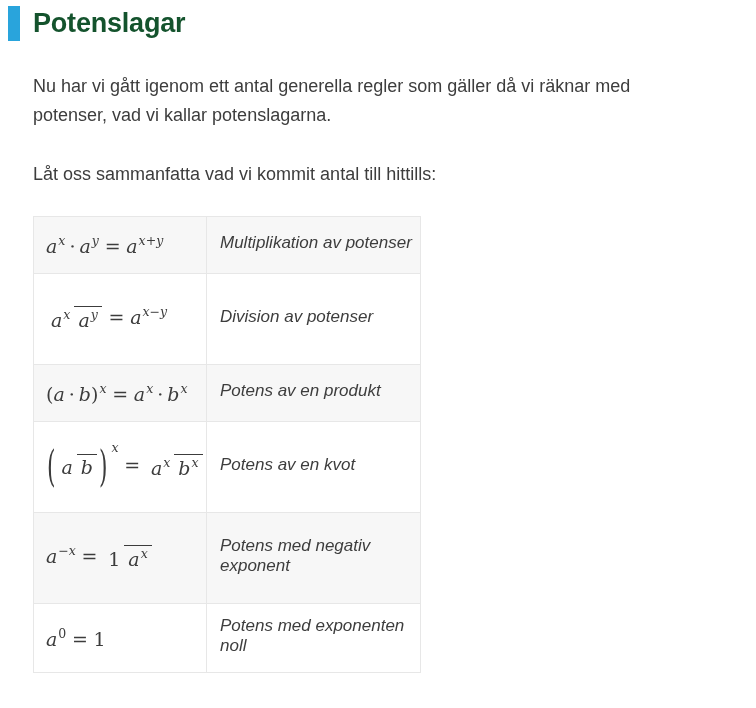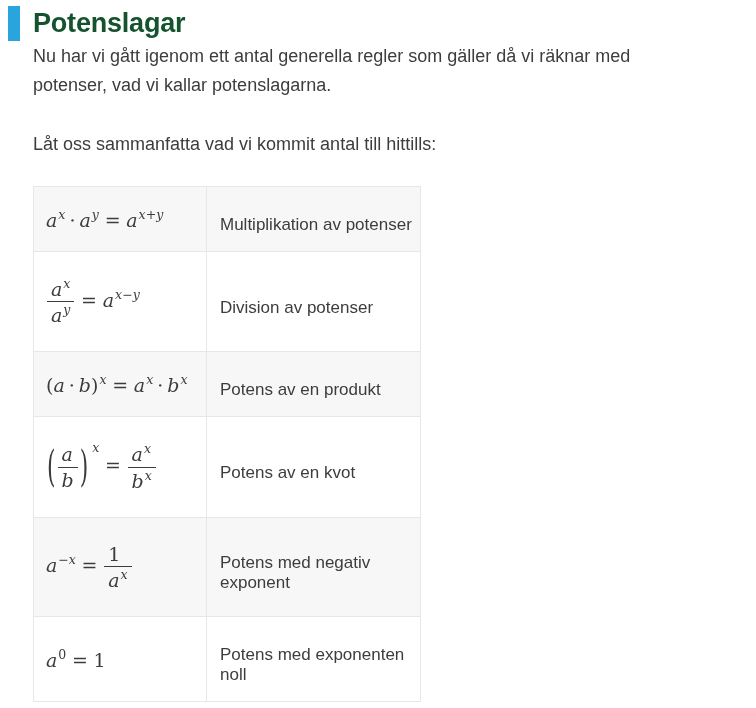--- a/index.html
+++ b/index.html
@@ -37,44 +37,45 @@
   }
 
   
   .para {
     margin: 0 0 0 33px;
     max-width: 652px;
     font-size: 18px;
     line-height: 29px;
     color: #3d3d3d;
   }
-  .para.first { margin-top: 1px; }
+  .para.first { margin-top: 31px; }
   .para.second { margin-top: 30px; }
 
   
   .rules-table {
     margin: 27px 0 0 33px;
     border-collapse: collapse;
     table-layout: fixed;
     width: 388px;
   }
   .rules-table td {
     border: 1px solid #e7e7e7;
     vertical-align: middle;
   }
   .rules-table tr:nth-child(odd) td { background: #f7f7f7; }
   .rules-table tr:nth-child(even) td { background: #ffffff; }
   td.formula-cell {
     width: 152px;
     padding: 16px 8px 16px 12px;
   }
   td.label-cell {
-    padding: 28px 8px 16px 13px;
+    padding: 12px 8px 16px 13px;
     font-size: 17px;
     color: #3d3d3d;
+    font-style: italic;
   }
 
   
   .math {
     font-family: "DejaVu Serif", serif;
     font-size: 19px;
     color: #3c3c3c;
     white-space: nowrap;
   }
   .mi { font-style: italic; }
@@ -82,25 +83,25 @@
   .mo { margin: 0 0.2em; }
   .mo.eq { margin: 0 0.3em; }
   .msup {
     font-size: 66%;
     vertical-align: 0.62em;
     margin-left: 1px;
   }
   .msup.hi { vertical-align: 1.6em; margin-left: 3px; }
   .mfrac {
     display: inline-flex;
-    flex-direction: column;
-    align-items: flex-start;
+    flex-direction: row;
+    align-items: flex-end;
     vertical-align: middle;
     text-align: center;
-    margin: 8px 1px;
+    margin: 16px 1px;
   }
   .mfrac .num, .mfrac .den {
     padding: 1px 4px;
     line-height: 1.18;
   }
   .mfrac .den { border-top: 1.3px solid #3c3c3c; }
   .mrow {
     display: inline-flex;
     align-items: center;
     vertical-align: middle;

